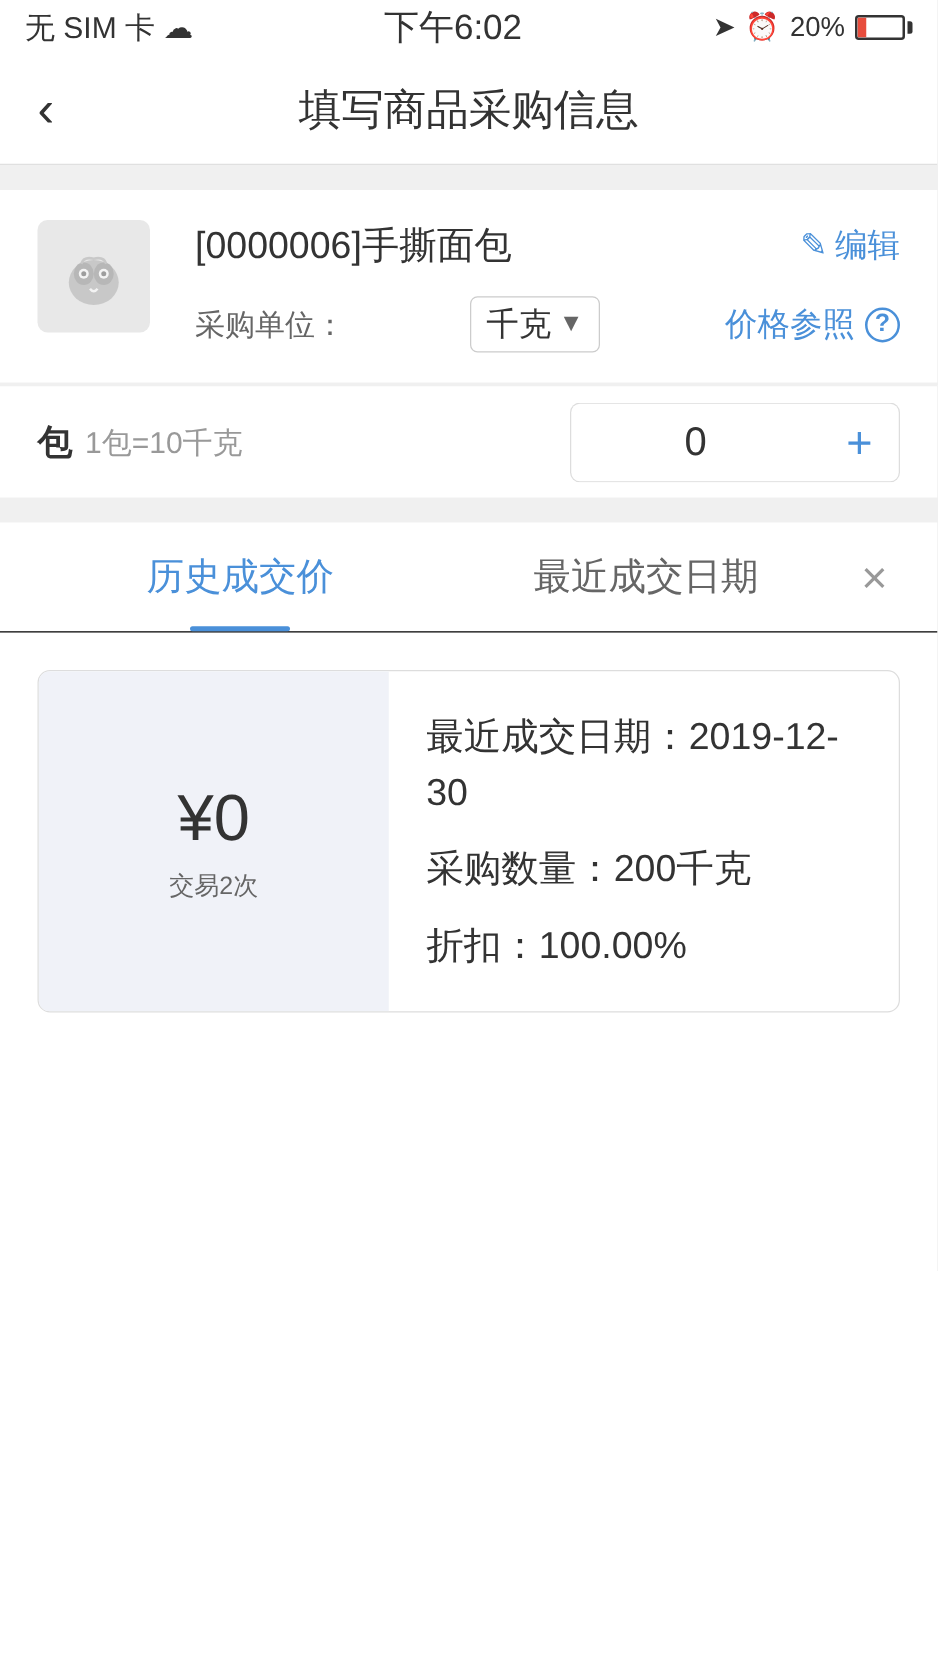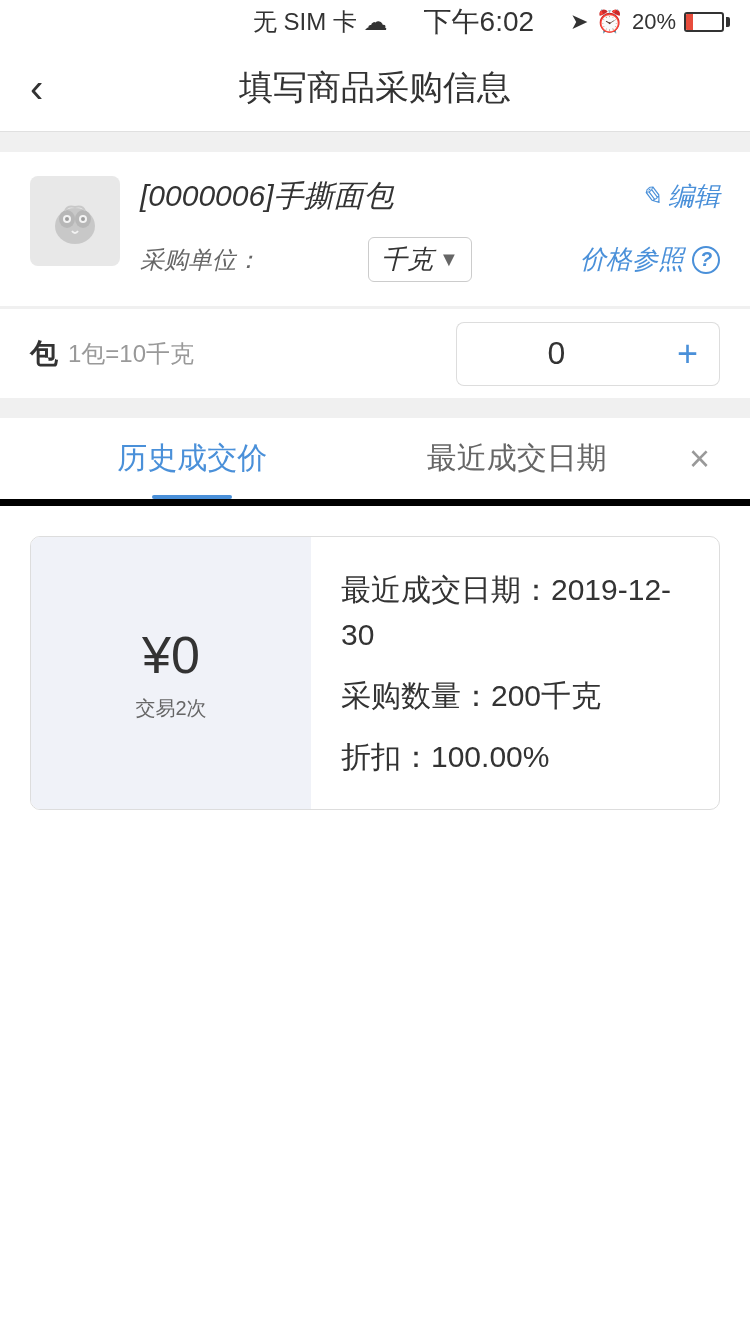--- a/index.html
+++ b/index.html
@@ -12,21 +12,21 @@
       font-size: 28px;
       color: #333;
     }
 
     
     .status-bar {
       height: 44px;
       background: #fff;
       display: flex;
       align-items: center;
-      justify-content: flex-end;
+      justify-content: space-between;
       padding: 0 20px;
       font-size: 24px;
       font-weight: 500;
       gap: 36px;
     }
     .status-left {
       display: flex;
       align-items: center;
       gap: 8px;
     }
@@ -93,22 +93,21 @@
 
     
     .product-card {
       background: #fff;
       margin-top: 20px;
       padding: 24px 30px;
     }
     .product-header {
       display: flex;
       align-items: flex-start;
-      gap: 20px;
-      font-style: italic;
+      gap: 36px;
     }
     .product-thumb {
       width: 90px;
       height: 90px;
       background: #e8e8e8;
       border-radius: 8px;
       display: flex;
       align-items: center;
       justify-content: center;
       flex-shrink: 0;
@@ -247,21 +246,21 @@
     
     .tabs-section {
       background: #fff;
       margin-top: 20px;
     }
     .tabs-header {
       display: flex;
       align-items: center;
       padding: 0 30px;
       height: 88px;
-      border-bottom: 7px solid #000000;
+      border-bottom: 1px solid #000000;
     }
     .tab-item {
       flex: 1;
       display: flex;
       flex-direction: column;
       align-items: center;
       justify-content: center;
       height: 100%;
       position: relative;
       cursor: pointer;

